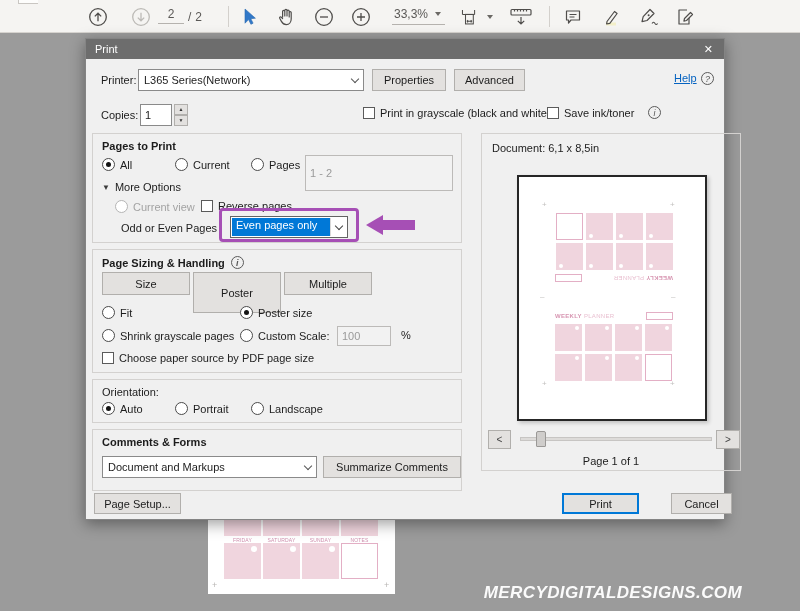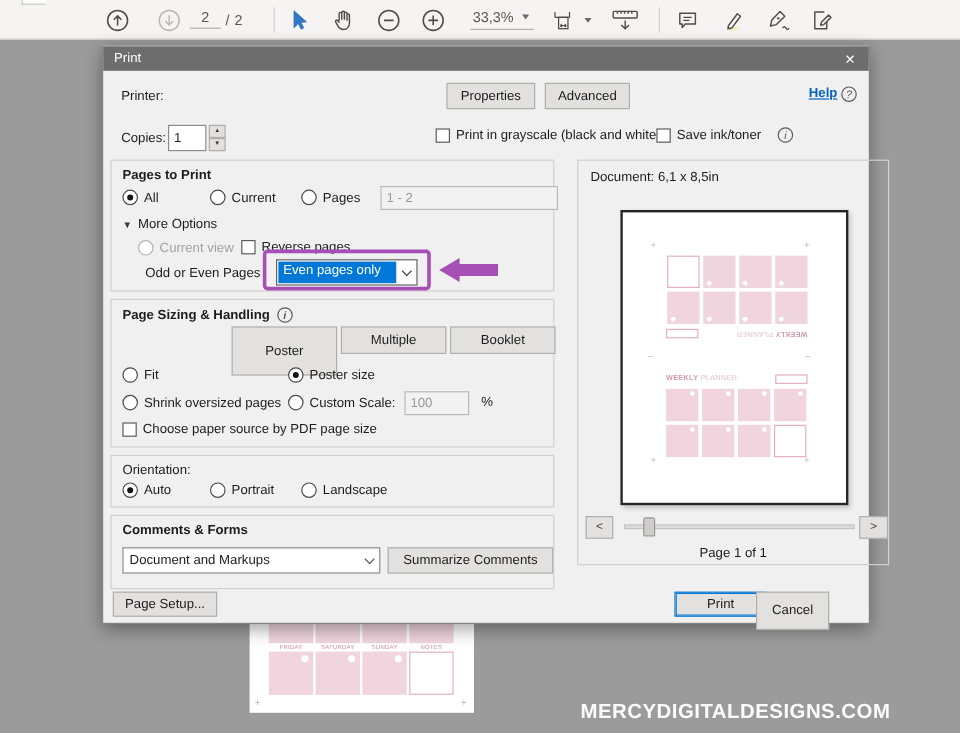--- a/index.html
+++ b/index.html
@@ -29,21 +29,21 @@
   
   .workspace { position:absolute; top:34px; left:0; right:0; bottom:0; background:#9b9b9b; }
   .bg-page { position:absolute; left:208px; top:481px; width:187px; height:79px; background:#ffffff; }
   .bg-box { position:absolute; background:#f0d5de; }
   .bg-box.blank { background:#fff; border:1px solid #e3afc5; }
   .bg-box .dot { position:absolute; top:3px; right:4px; width:6px; height:6px; border-radius:50%; background:#fff; }
   .bg-label { position:absolute; top:22px; width:37px; text-align:center; font-size:5px;
     color:#cf8fae; letter-spacing:.2px; }
   .cropmark { position:absolute; color:#b9b7b5; font-size:9px; line-height:9px; }
   .watermark { position:absolute; right:58px; top:549px; font-size:17px; font-weight:bold;
-    color:#fbfbfb; letter-spacing:.4px; }
+    font-style:italic; color:#fbfbfb; letter-spacing:.4px; }
   
   .dialog { position:absolute; left:85px; top:38px; width:640px; height:482px;
     background:#f0f0f0; border:1px solid #848484; box-shadow:0 4px 14px rgba(0,0,0,.38); z-index:2; }
   .titlebar { position:absolute; top:0; left:0; right:0; height:20px; background:#6d6d6d;
     color:#fff; display:flex; align-items:center; padding:0 9px; font-size:11px; }
   .titlebar .ttl { flex:1; }
   .titlebar .close { font-size:11px; cursor:default; padding:0 2px; }
   label, .lbl { font-size:11px; color:#1c1c1c; }
   .win-btn { position:absolute; background:#e3e1df; border:1px solid #b1afac; font-size:11px;
     display:flex; align-items:center; justify-content:center; color:#1c1c1c; cursor:default; }
@@ -58,21 +58,21 @@
   .radio { width:13px; height:13px; border:1px solid #4a4a4a; border-radius:50%; background:#fff;
     display:inline-block; position:relative; flex:none; }
   .radio.sel::after { content:""; position:absolute; inset:3px; border-radius:50%; background:#141414; }
   .radio.disabled { border-color:#b5b5b5; }
   .ctl-item { position:absolute; display:flex; align-items:center; gap:5px; }
   .ctl-item.dis .lbl { color:#a3a3a3; }
   .grp { position:absolute; left:6px; width:370px; border:1px solid #d3d1cf; }
   .grp-title { position:absolute; left:9px; top:6px; font-weight:bold; font-size:11px; display:flex; gap:6px; align-items:center;text-align:right;}
   .info-i { width:13px; height:13px; border:1px solid #5a5a5a; border-radius:50%; font-size:9px;
     display:inline-flex; align-items:center; justify-content:center; color:#5a5a5a; background:transparent; font-style:italic; flex:none;}
-  .help-link { position:absolute; color:#0563c1; text-decoration:underline; font-size:11px; cursor:default;font-weight:bold; }
+  .help-link { position:absolute; color:#0563c1; text-decoration:underline; font-size:11px; cursor:default; }
   .combo-focus { position:absolute; border:1px solid #636363; background:#fff; display:flex; padding:1px; }
   .combo-focus .sel { flex:1; background:#0078d7; color:#fff; font-size:11px; padding:1px 4px; white-space:nowrap; overflow:hidden; }
   .combo-focus .carea { width:16px; display:flex; align-items:center; justify-content:center; border-left:1px solid #d9d9d9; }
   .combo-focus .carea .chev { margin:0 0 2px 0; border-color:#444; }
   
   .hl-rect { position:absolute; left:133px; top:169px; width:140px; height:34px;
     border:3px solid #a64fb5; border-radius:4px; z-index:5; }
   .hl-arrow { position:absolute; left:280px; top:176px; width:49px; height:20px; z-index:5; }
   .hl-arrow .head { position:absolute; left:0; top:0; width:0; height:0;
     border-top:10px solid transparent; border-bottom:10px solid transparent; border-right:17px solid #a64fb5; }
@@ -229,20 +229,24 @@
   <div class="watermark">MERCYDIGITALDESIGNS.COM</div>
 </div>
 
 <div class="dialog">
   <div class="titlebar">
     <span class="ttl">Print</span>
     <span class="close">✕</span>
   </div>
 
   <span class="lbl" style="position:absolute;left:15px;top:35px">Printer:</span>
+  <div class="win-select" style="left:52px;top:30px;width:226px;height:22px">
+    <span>L365 Series(Network)</span>
+    <span class="chev"></span>
+  </div>
   <div class="win-btn" style="left:286px;top:30px;width:74px;height:22px">Properties</div>
   <div class="win-btn" style="left:368px;top:30px;width:71px;height:22px">Advanced</div>
   <span class="help-link" style="left:588px;top:33px">Help</span>
   <span class="info-i" style="position:absolute;left:615px;top:33px">?</span>
 
   <span class="lbl" style="position:absolute;left:15px;top:70px">Copies:</span>
   <div class="win-input" style="left:54px;top:65px;width:32px;height:22px">1</div>
   <div class="spinner" style="left:88px;top:65px">
     <span>▲</span>
     <span>▼</span>
@@ -264,21 +268,21 @@
       <span class="lbl">All</span>
     </div>
     <div class="ctl-item" style="left:82px;top:24px">
       <span class="radio"></span>
       <span class="lbl">Current</span>
     </div>
     <div class="ctl-item" style="left:158px;top:24px">
       <span class="radio"></span>
       <span class="lbl">Pages</span>
     </div>
-    <div class="win-input disabled" style="left:224px;top:21px;width:148px;height:20px">1 - 2</div>
+    <div class="win-input disabled" style="left:212px;top:21px;width:148px;height:36px">1 - 2</div>
     <div class="ctl-item" style="left:9px;top:47px">
       <span class="collapse-tri">▼</span>
       <span class="lbl">More Options</span>
     </div>
     <div class="ctl-item dis" style="left:22px;top:66px">
       <span class="radio disabled"></span>
       <span class="lbl">Current view</span>
     </div>
     <div class="ctl-item" style="left:108px;top:66px">
       <span class="checkbox"></span>
@@ -297,34 +301,34 @@
   <div class="hl-arrow">
     <span class="head"></span>
       <span class="bar"></span>
   </div>
 
   <div class="grp" style="top:210px;height:124px">
     <span class="grp-title">
       <span>Page Sizing &amp; Handling</span>
       <span class="info-i">i</span>
     </span>
+    <div class="win-btn" style="left:9px;top:22px;width:88px;height:23px">Size</div>
     <div class="win-btn" style="left:100px;top:22px;width:88px;height:41px">Poster</div>
     <div class="win-btn" style="left:191px;top:22px;width:88px;height:23px">Multiple</div>
-    <div class="win-btn" style="left:282px;top:22px;width:88px;height:23px">Booklet</div>
     <div class="ctl-item" style="left:9px;top:56px">
       <span class="radio"></span>
       <span class="lbl">Fit</span>
     </div>
     <div class="ctl-item" style="left:147px;top:56px">
       <span class="radio sel"></span>
       <span class="lbl">Poster size</span>
     </div>
     <div class="ctl-item" style="left:9px;top:79px">
       <span class="radio"></span>
-      <span class="lbl">Shrink oversized pages</span>
+      <span class="lbl">Shrink grayscale pages</span>
     </div>
     <div class="ctl-item" style="left:147px;top:79px">
       <span class="radio"></span>
       <span class="lbl">Custom Scale:</span>
     </div>
     <div class="win-input disabled" style="left:244px;top:76px;width:54px;height:20px">100</div>
     <span class="lbl" style="position:absolute;left:308px;top:79px">%</span>
     <div class="ctl-item" style="left:9px;top:102px">
       <span class="checkbox"></span>
       <span class="lbl">Choose paper source by PDF page size</span>
@@ -403,14 +407,14 @@
 
     <div class="nav-btn" style="left:6px;width:23px">&lt;</div>
     <div class="slider-track"></div>
     <div class="slider-thumb"></div>
     <div class="nav-btn" style="left:234px;width:24px">&gt;</div>
     <div class="pv-pageinfo">Page 1 of 1</div>
   </div>
 
   <div class="win-btn" style="left:8px;top:454px;width:87px;height:21px">Page Setup...</div>
   <div class="win-btn" style="left:476px;top:454px;width:77px;height:21px;border:1px solid #0078d7;box-shadow:inset 0 0 0 1px #0078d7">Print</div>
-  <div class="win-btn" style="left:544px;top:454px;width:61px;height:32px">Cancel</div>
+  <div class="win-btn" style="left:585px;top:454px;width:61px;height:21px">Cancel</div>
 </div>
 
 </body></html>

